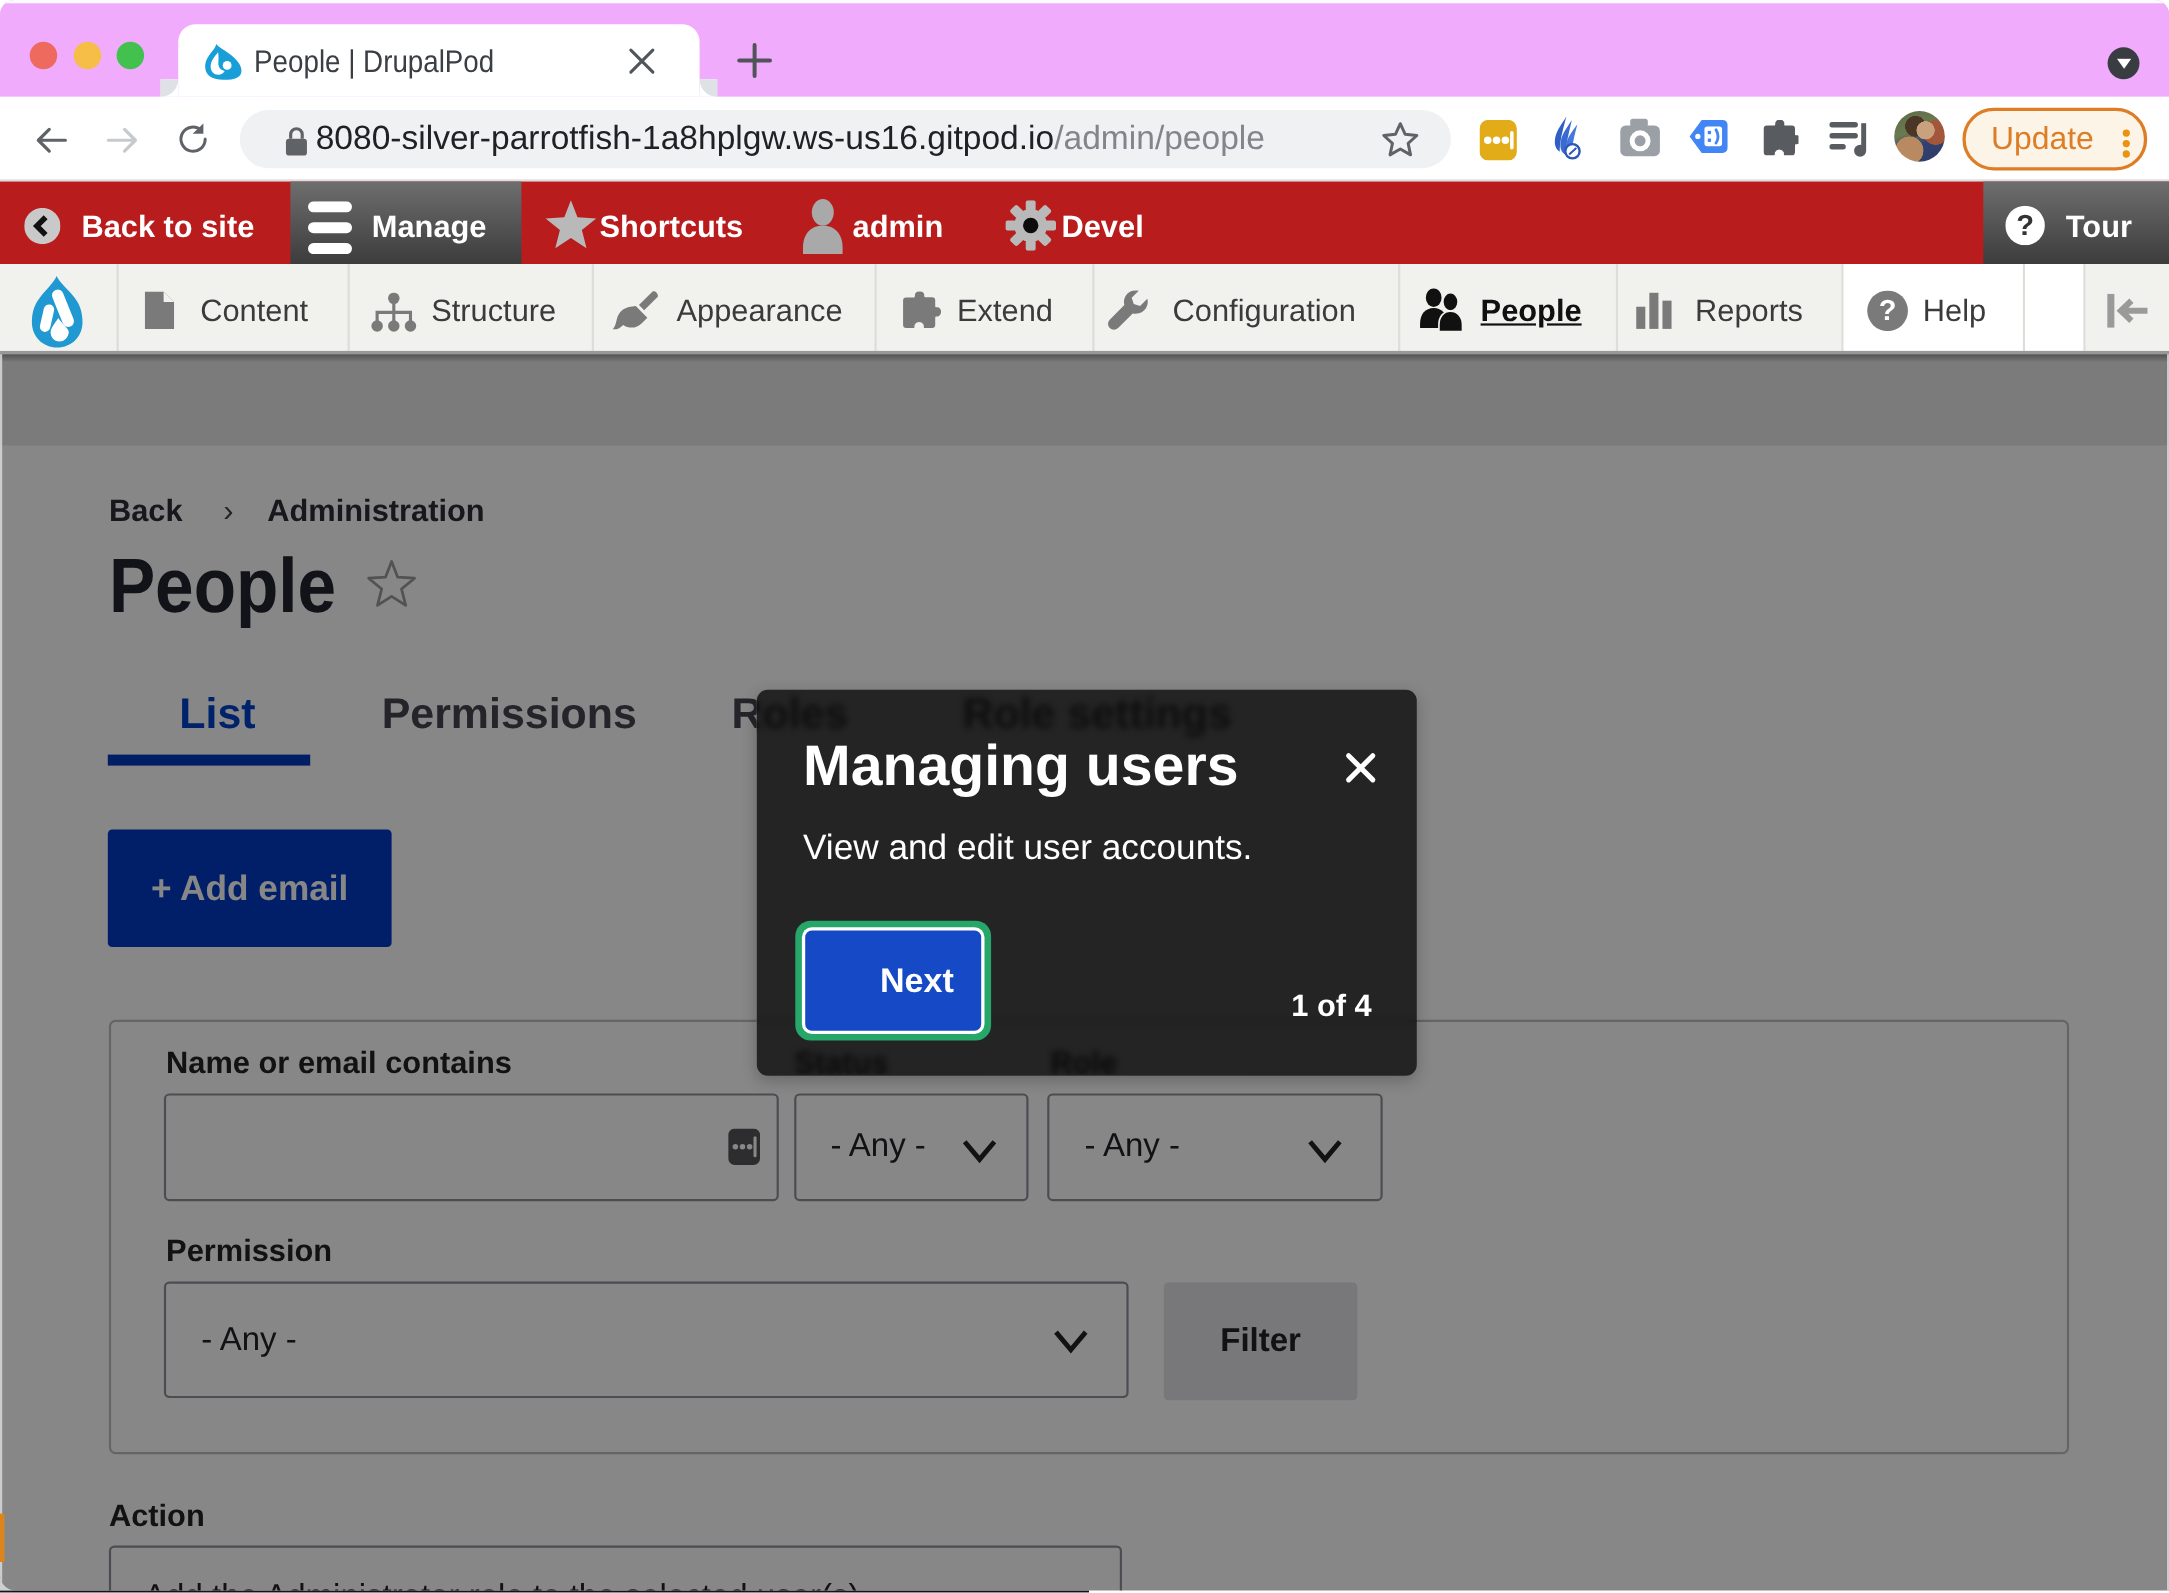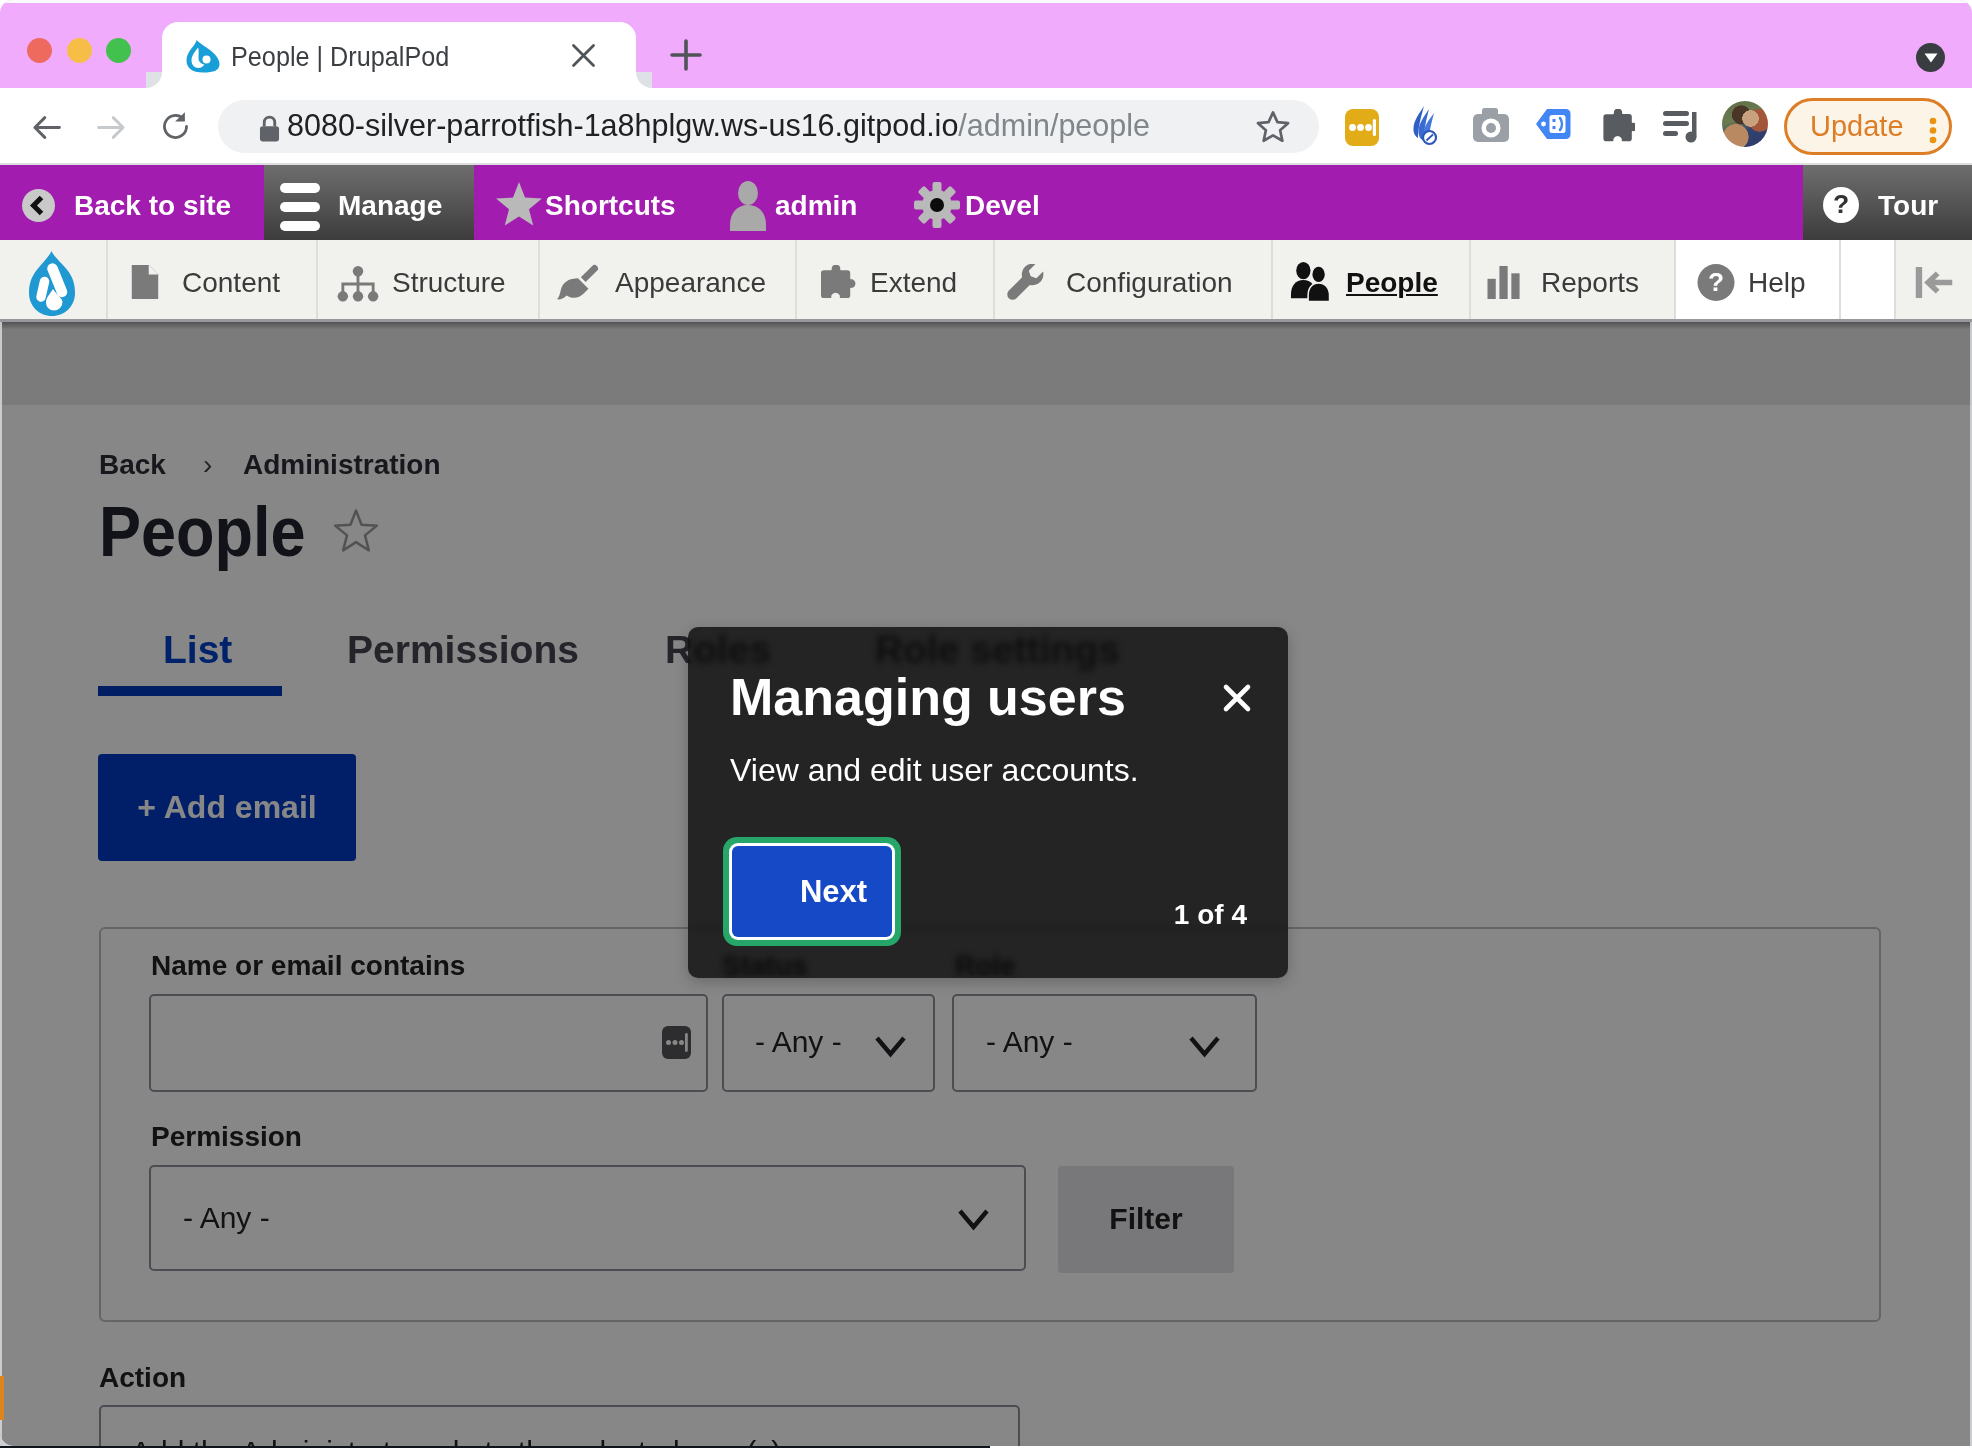--- a/index.html
+++ b/index.html
@@ -28,21 +28,21 @@
   #avatar { left:1722px; top:101px; width:46px; height:46px; border-radius:50%;
     background:
       radial-gradient(circle at 30% 78%, #b98a62 0 26%, transparent 27%),
       radial-gradient(circle at 62% 38%, #caa17e 0 20%, transparent 21%),
       radial-gradient(circle at 82% 42%, #a4563a 0 24%, transparent 25%),
       radial-gradient(circle at 42% 30%, #4a3527 0 22%, transparent 23%),
       linear-gradient(160deg, #5d6b45 0%, #6b7b50 38%, #324270 62%, #2c3a66 100%);
     background-color:#44536b; }
 
   
-  #adminbar { position:absolute; left:0; top:165px; width:1972px; height:75px; background:#a21caf; color:#fff; }
+  #adminbar { position:absolute; left:0; top:165px; width:1972px; height:75px; background:#b91c1c; color:#fff; }
   .abitem { position:absolute; top:0; height:75px; font-weight:bold; font-size:28px; color:#fff; white-space:nowrap; }
   .gradcell { background:linear-gradient(#6e6e6e, #3c3c3c); }
   .abtext { position:absolute; top:25px; }
 
   
   #tray { position:absolute; left:0; top:240px; width:1972px; height:79px; background:#f1f1ee; }
   #traybottom { position:absolute; left:0; top:319px; width:1972px; height:3px; background:#98989c; }
   #trayshadow { position:absolute; left:0; top:0px; width:1972px; height:7px; background:linear-gradient(#9a9a9a,#e4e4e4); }
   .traycell { position:absolute; top:0; height:79px; border-right:2px solid #ddddda; }
   .traylabel { position:absolute; top:27px; font-size:28px; color:#3b3b3b; }

